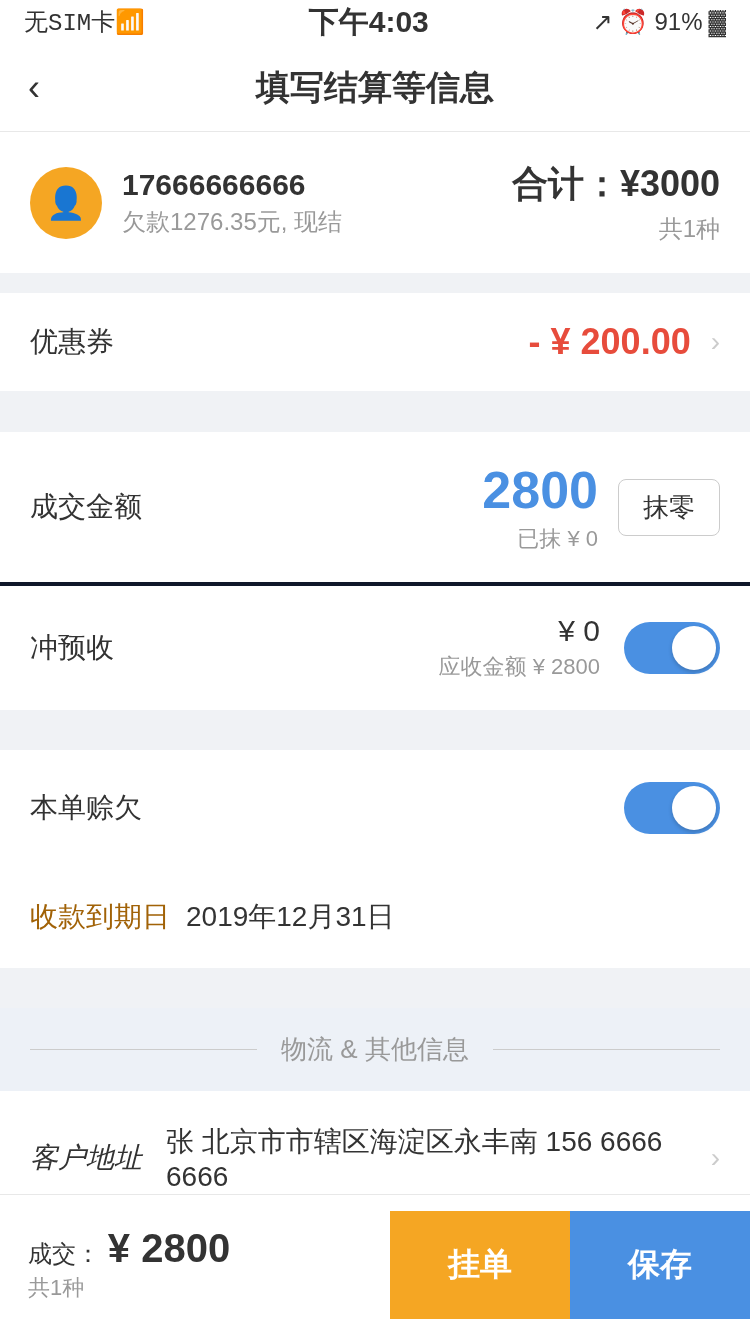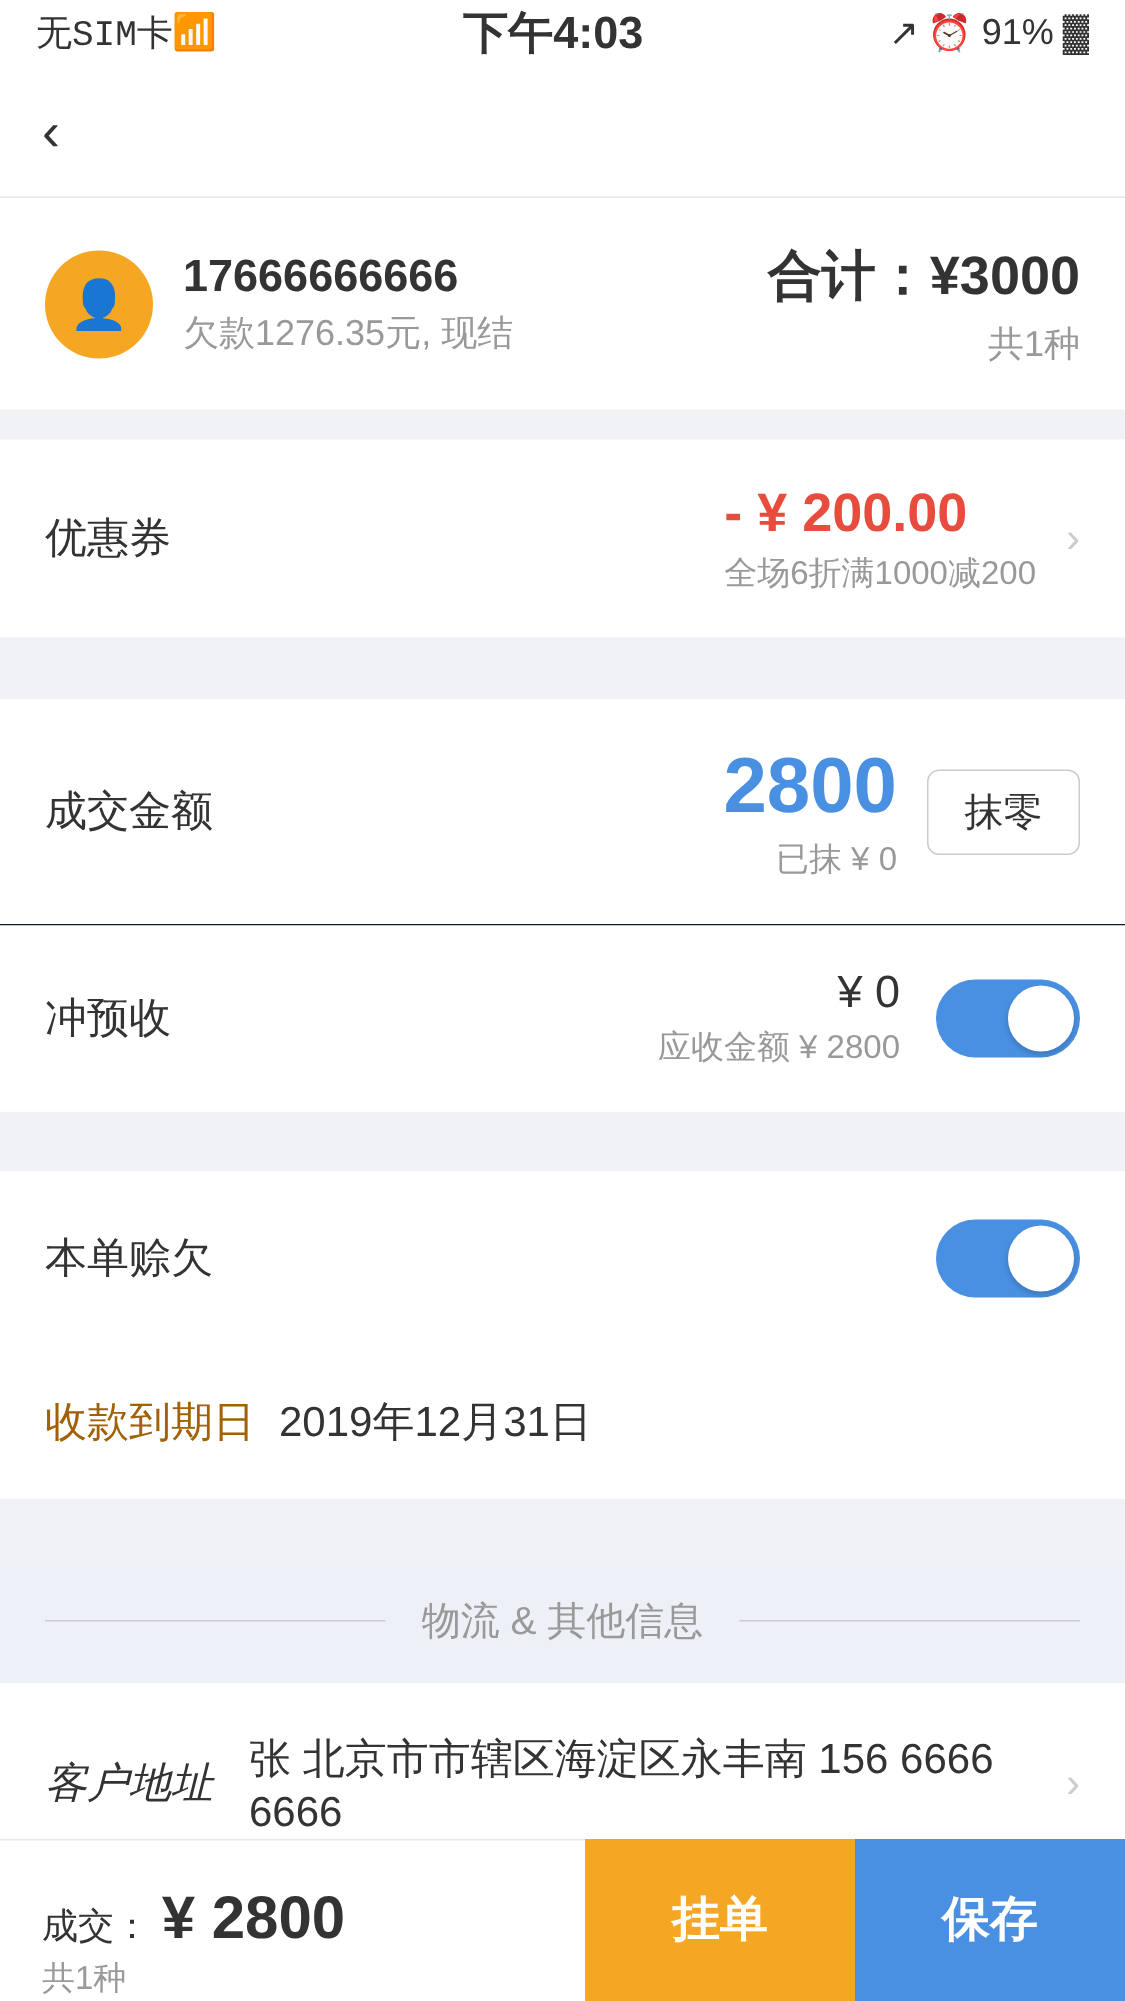--- a/index.html
+++ b/index.html
@@ -119,21 +119,21 @@
       color: #ccc;
       font-size: 28px;
     }
     
     .amount-row {
       display: flex;
       align-items: center;
       justify-content: space-between;
       background: #fff;
       padding: 28px 30px;
-      border-bottom: 1px solid #0f172a;
+      border-bottom: 4px solid #0f172a;
     }
     .amount-value {
       font-size: 52px;
       font-weight: 700;
       color: #4a90e2;
     }
     .amount-sub {
       font-size: 22px;
       color: #999;
       margin-top: 4px;
@@ -241,23 +241,23 @@
       font-size: 28px;
       color: #333;
       flex: 1;
     }
     
     .bottom-bar {
       position: fixed;
       bottom: 0;
       left: 0;
       width: 750px;
-      height: 108px;
-      display: flex;
-      align-items: flex-end;
+      height: 140px;
+      display: flex;
+      align-items: center;
       background: #fff;
       border-top: 1px solid #e8e8e8;
     }
     .bottom-summary {
       flex: 1;
       padding: 0 28px;
     }
     .bottom-total-label { font-size: 24px; color: #333; }
     .bottom-total-value { font-size: 40px; font-weight: 700; color: #333; }
     .bottom-count { font-size: 22px; color: #999; margin-top: 2px; }
@@ -287,20 +287,21 @@
   <div class="status-right">
     <span>↗</span>
     <span>⏰</span>
     <span>91%</span>
     <span>▓</span>
   </div>
 </div>
 
 <div class="nav-bar">
   <div class="nav-back">‹</div>
+  <div class="nav-title">填写结算等信息</div>
 </div>
 
 <div class="content">
 
   <div class="card">
     <div class="customer-row">
       <div class="customer-left">
         <div class="avatar">👤</div>
         <div>
           <div class="customer-name">17666666666</div>
@@ -313,21 +314,20 @@
       </div>
     </div>
   </div>
 
   <div class="card">
     <div class="list-row">
       <div class="row-label">优惠券</div>
       <div class="row-right">
         <div>
           <div class="discount-amount">- ¥ 200.00</div>
-          <div class="discount-sub">全场6折满1000减200</div>
         </div>
         <div class="chevron-right">›</div>
       </div>
     </div>
   </div>
 
   <div class="section-divider"></div>
 
   <div class="card">
     <div class="amount-row">

